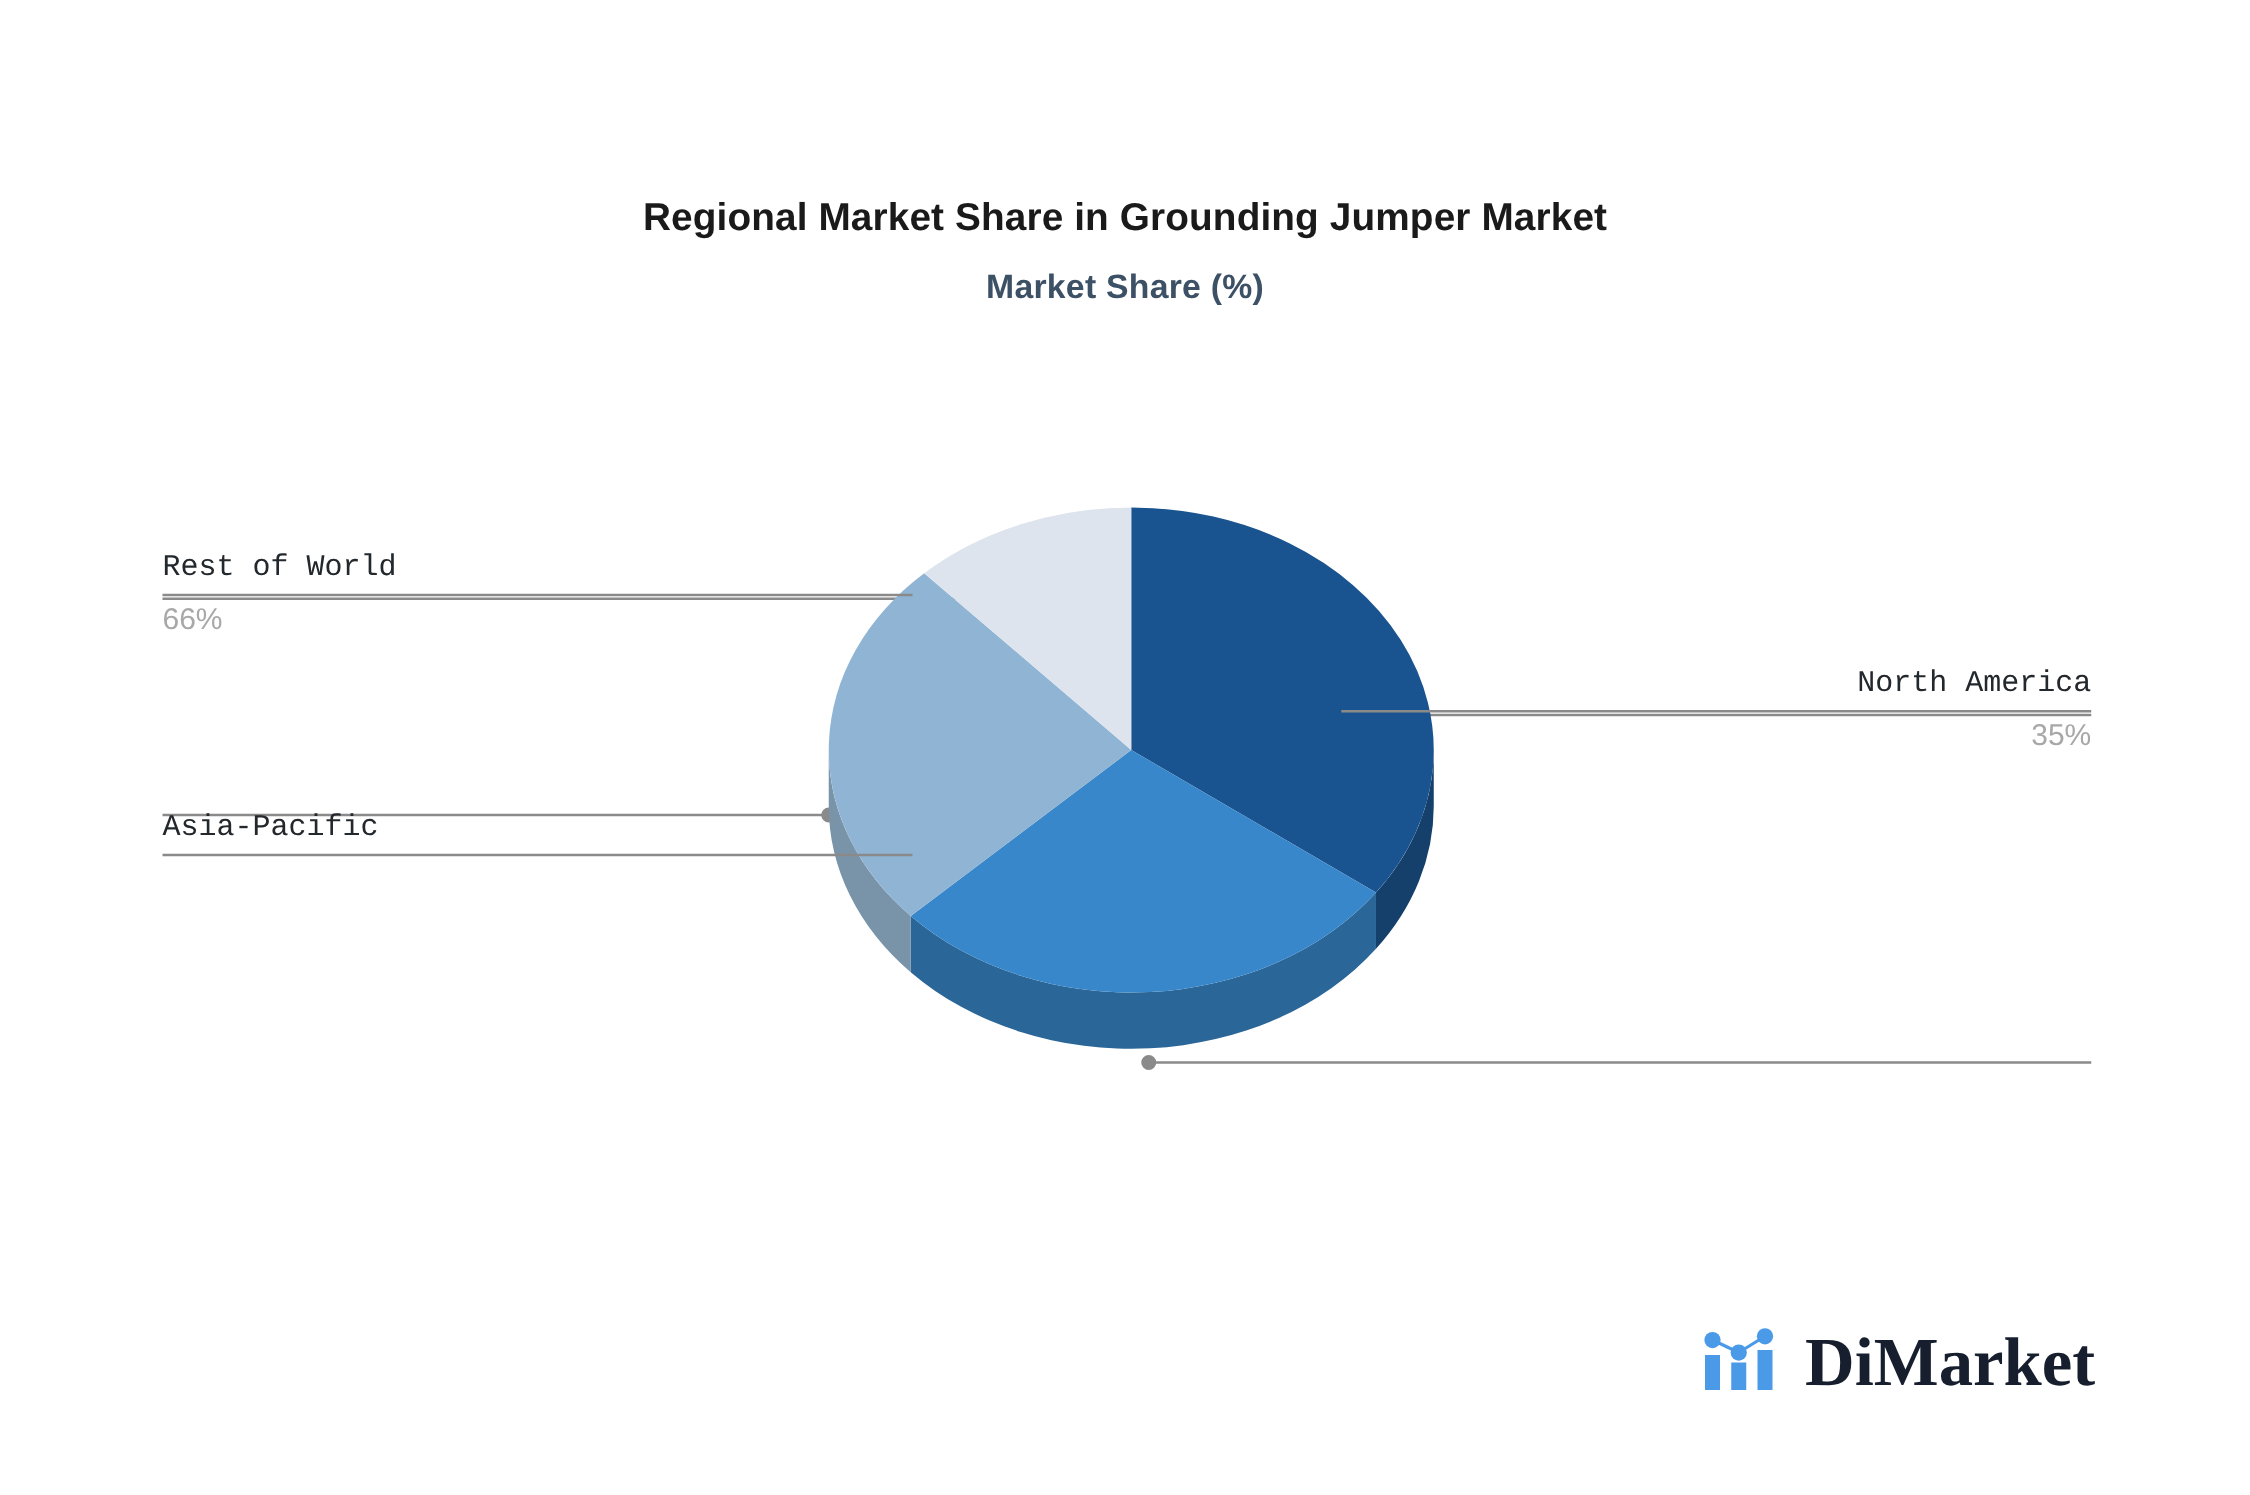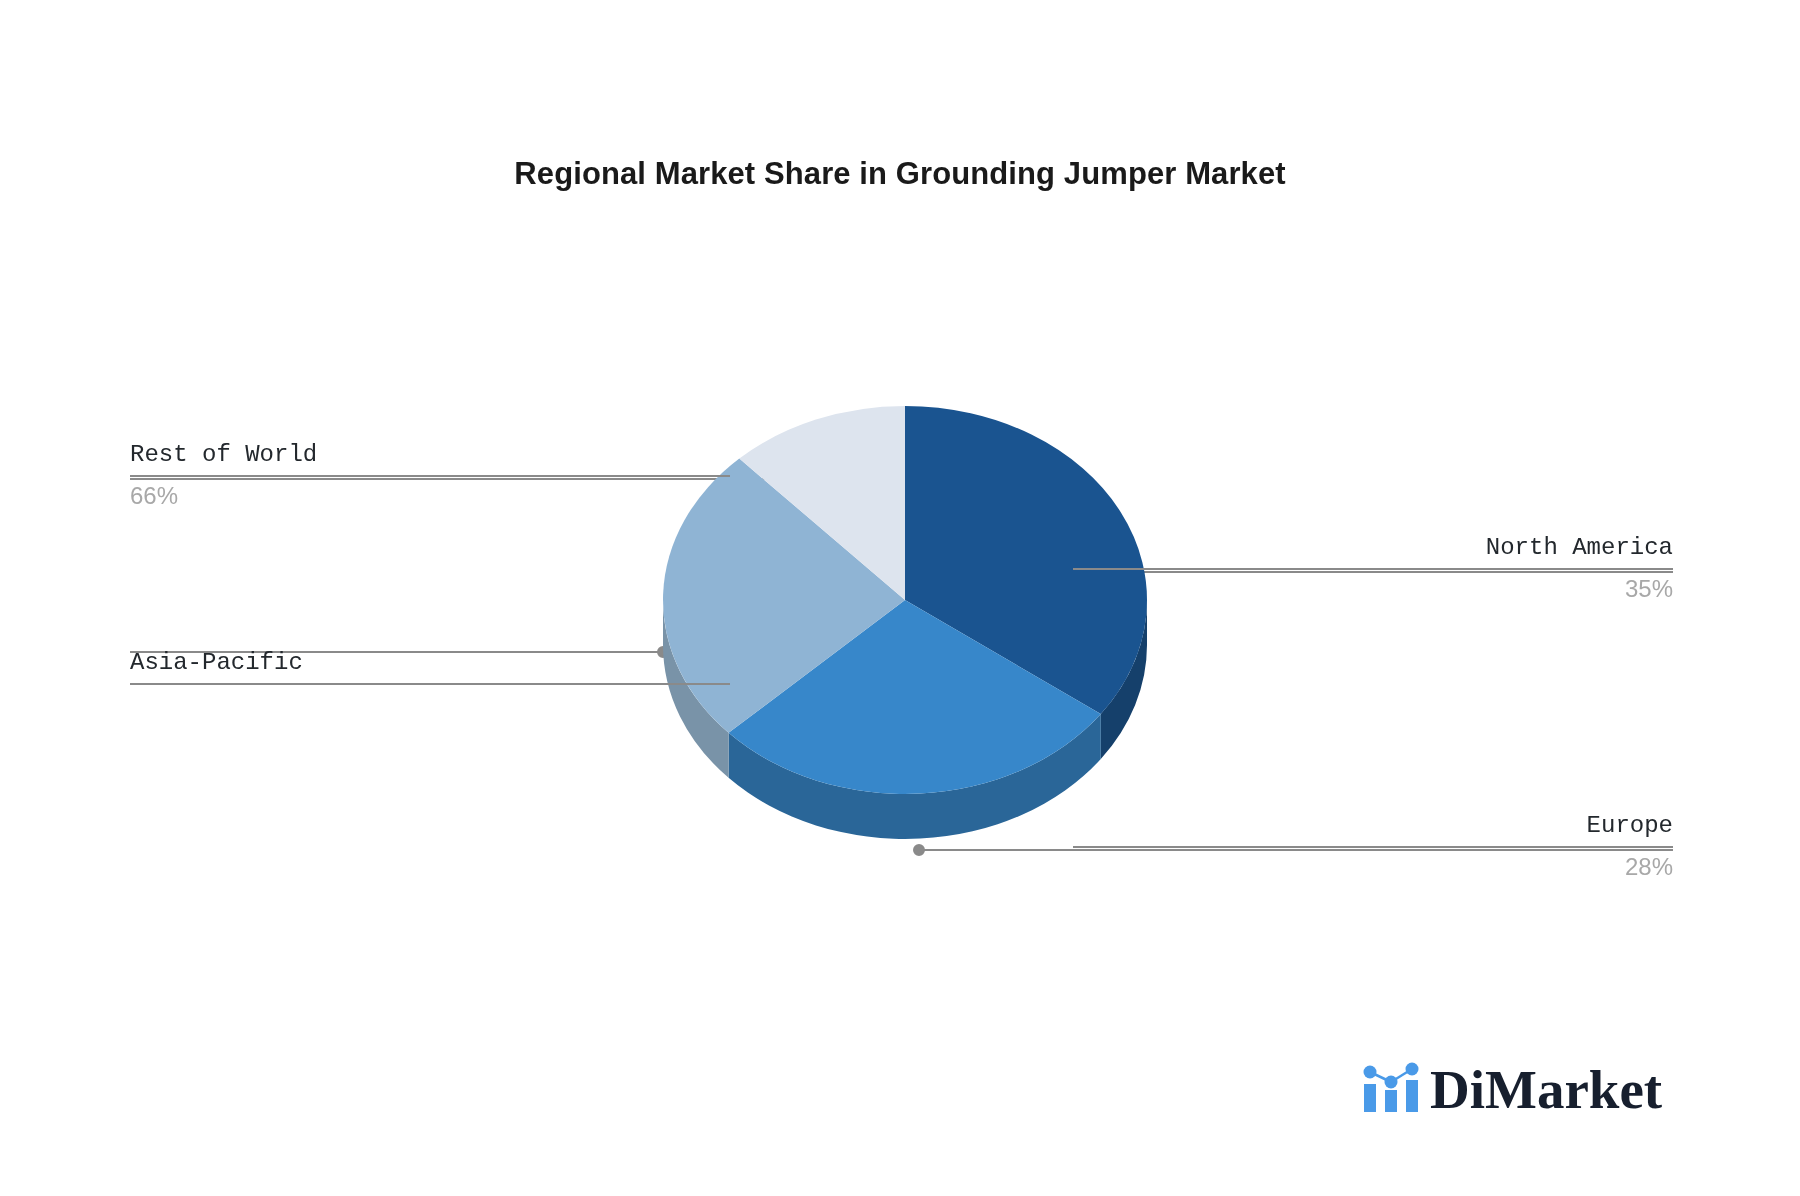--- a/index.html
+++ b/index.html
@@ -80,37 +80,38 @@
   .callout.right .name,
   .callout.right .value { text-align: right; }
 
   
   #logo {
     position: absolute;
     left: 1362px;
     top: 1036px;
     display: flex;
     align-items: center;
-    gap: 10px;
+    gap: 24px;
   }
   #logo .logo-text {
     font-family: "Liberation Serif", serif;
     font-size: 55px;
     font-weight: bold;
     color: #171f2e;
     letter-spacing: 0px;
     line-height: 1;
   }
 </style>
 </head>
 <body>
 
 <div id="canvas">
 
   <div class="chart-title">Regional Market Share in Grounding Jumper Market</div>
+  <div class="chart-subtitle">Market Share (%)</div>
 
   <svg id="pie-svg" width="1800" height="1196" viewBox="0 0 1800 1196">
 
     <g stroke="#8a8a8a" stroke-width="2" fill="#8a8a8a">
 
       <line x1="130" y1="455" x2="818" y2="455"></line>
       <circle cx="818" cy="455" r="5"></circle>
 
       <line x1="130" y1="628" x2="663" y2="628"></line>
       <circle cx="663" cy="628" r="5"></circle>
@@ -146,25 +147,20 @@
     <div class="name">Asia-Pacific</div>
     <div class="rule"></div>
   </div>
 
   <div class="callout right" style="left:1073px; top:511px; width:600px;">
     <div class="name">North America</div>
     <div class="rule"></div>
     <div class="value">35%</div>
   </div>
 
-  <div class="callout right" style="left:1073px; top:789px; width:600px;">
-    <div class="name">Europe</div>
-    <div class="rule"></div>
-    <div class="value">28%</div>
-  </div>
 
   <div id="logo">
     <span>
       <svg width="58" height="54" viewBox="0 0 58 54" aria-hidden="true">
         <line x1="8" y1="12" x2="29" y2="22" stroke="#4a9ae8" stroke-width="2.5"></line>
         <line x1="29" y1="22" x2="50" y2="9" stroke="#4a9ae8" stroke-width="2.5"></line>
         <rect x="2" y="24" width="12" height="28" fill="#4a9ae8"></rect>
         <rect x="23" y="30" width="12" height="22" fill="#4a9ae8"></rect>
         <rect x="44" y="20" width="12" height="32" fill="#4a9ae8"></rect>
         <circle cx="8" cy="12" r="6.5" fill="#4a9ae8"></circle>

